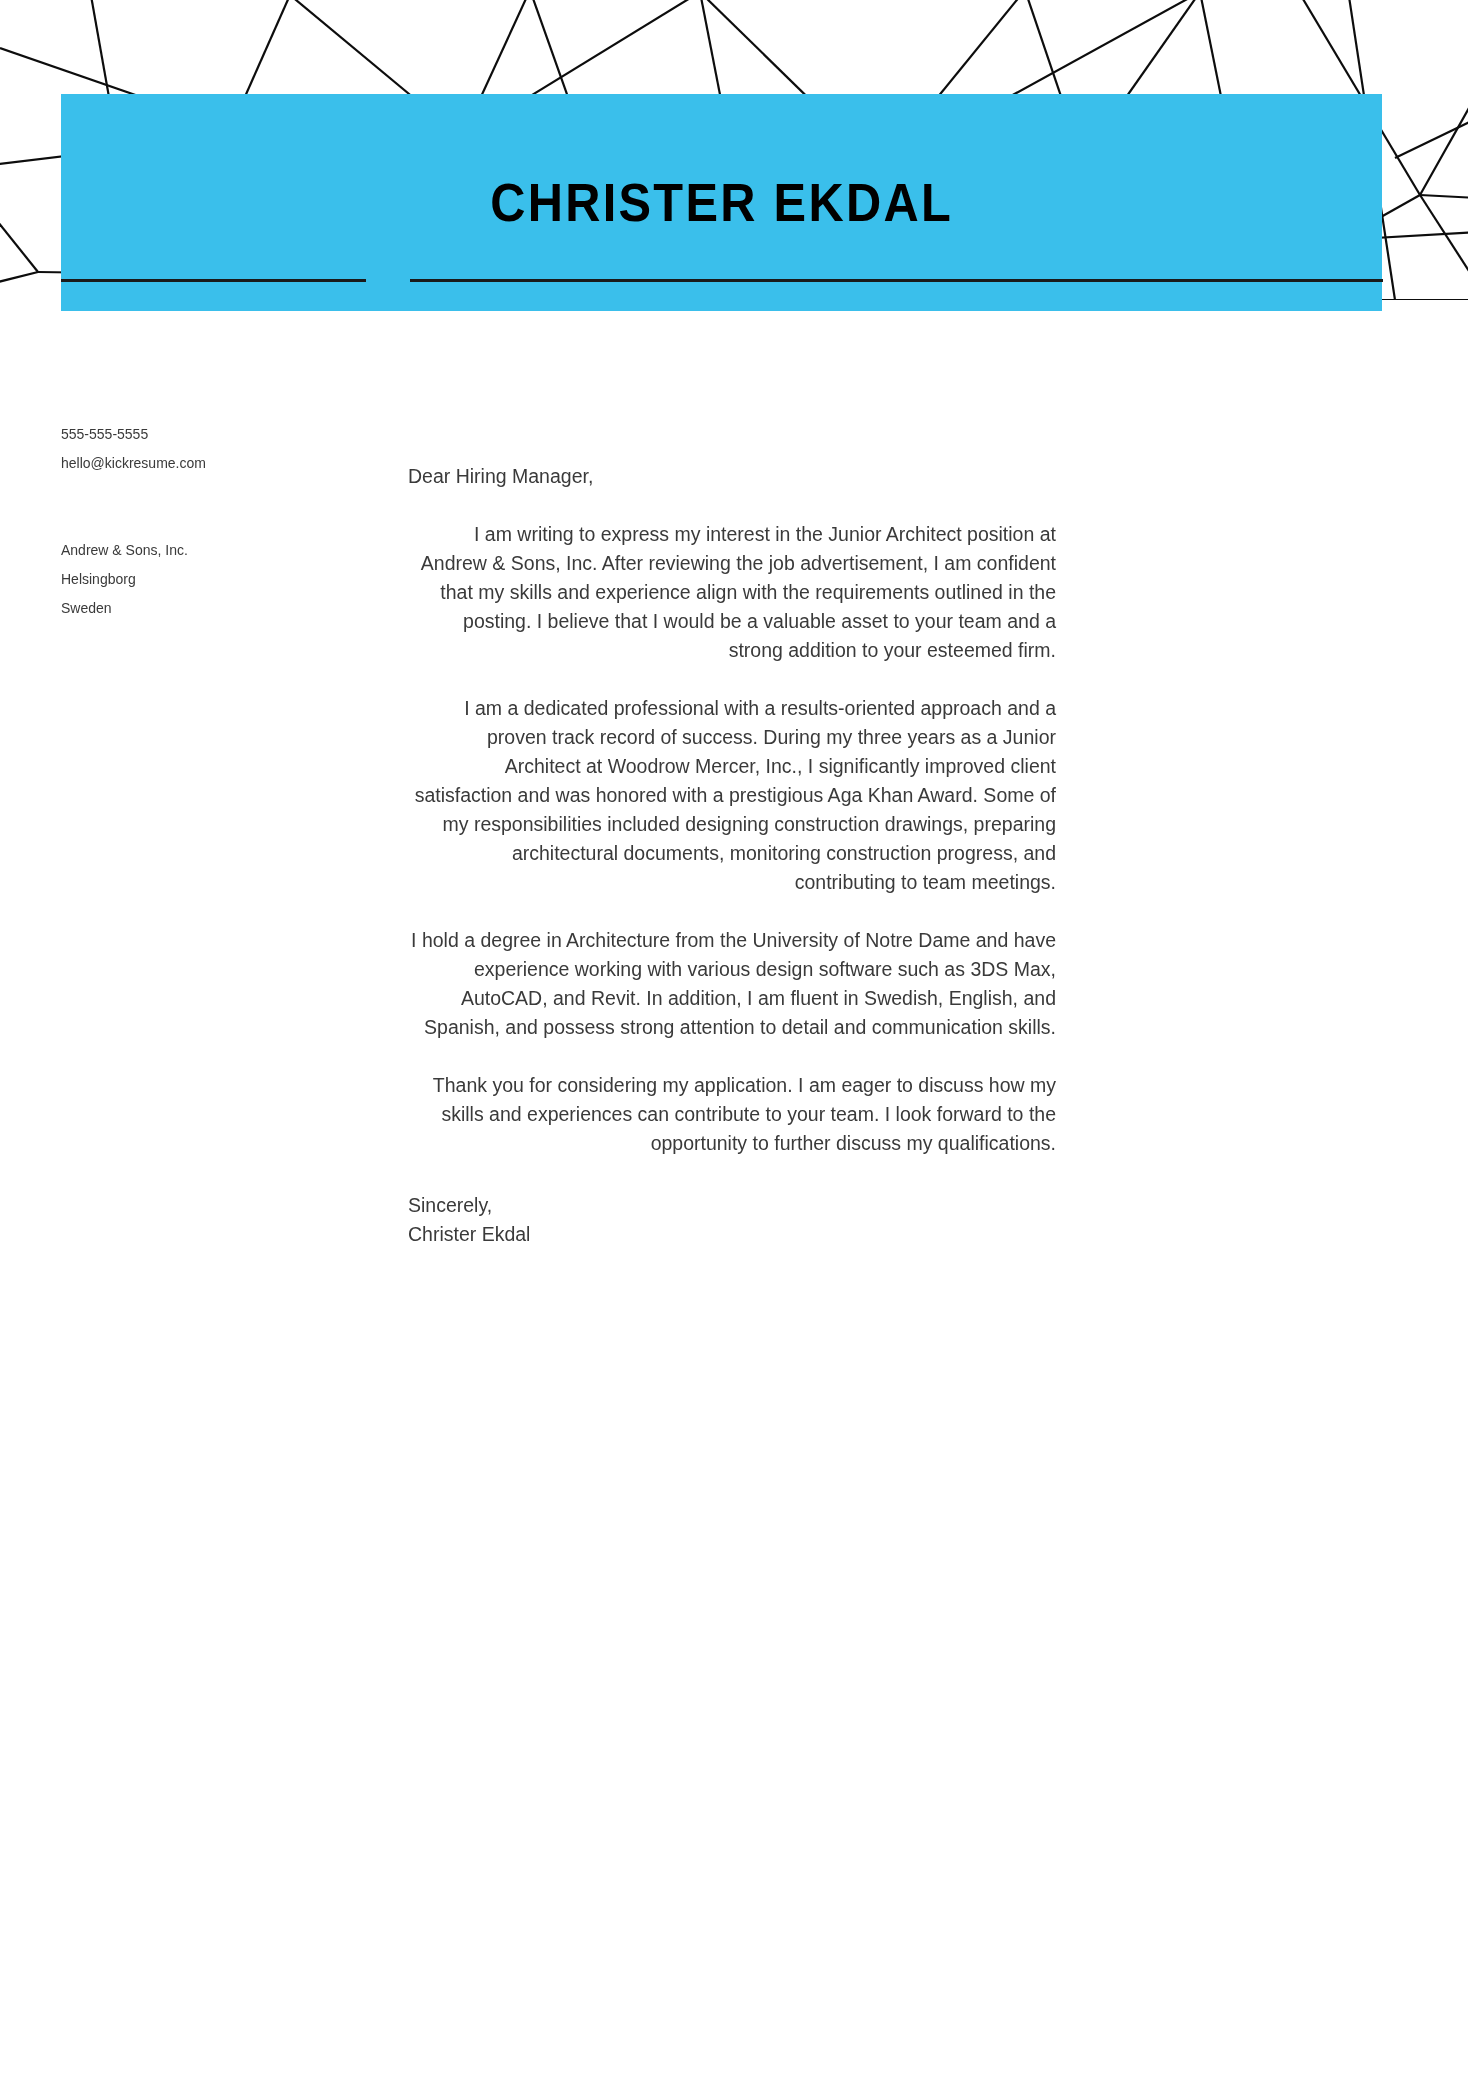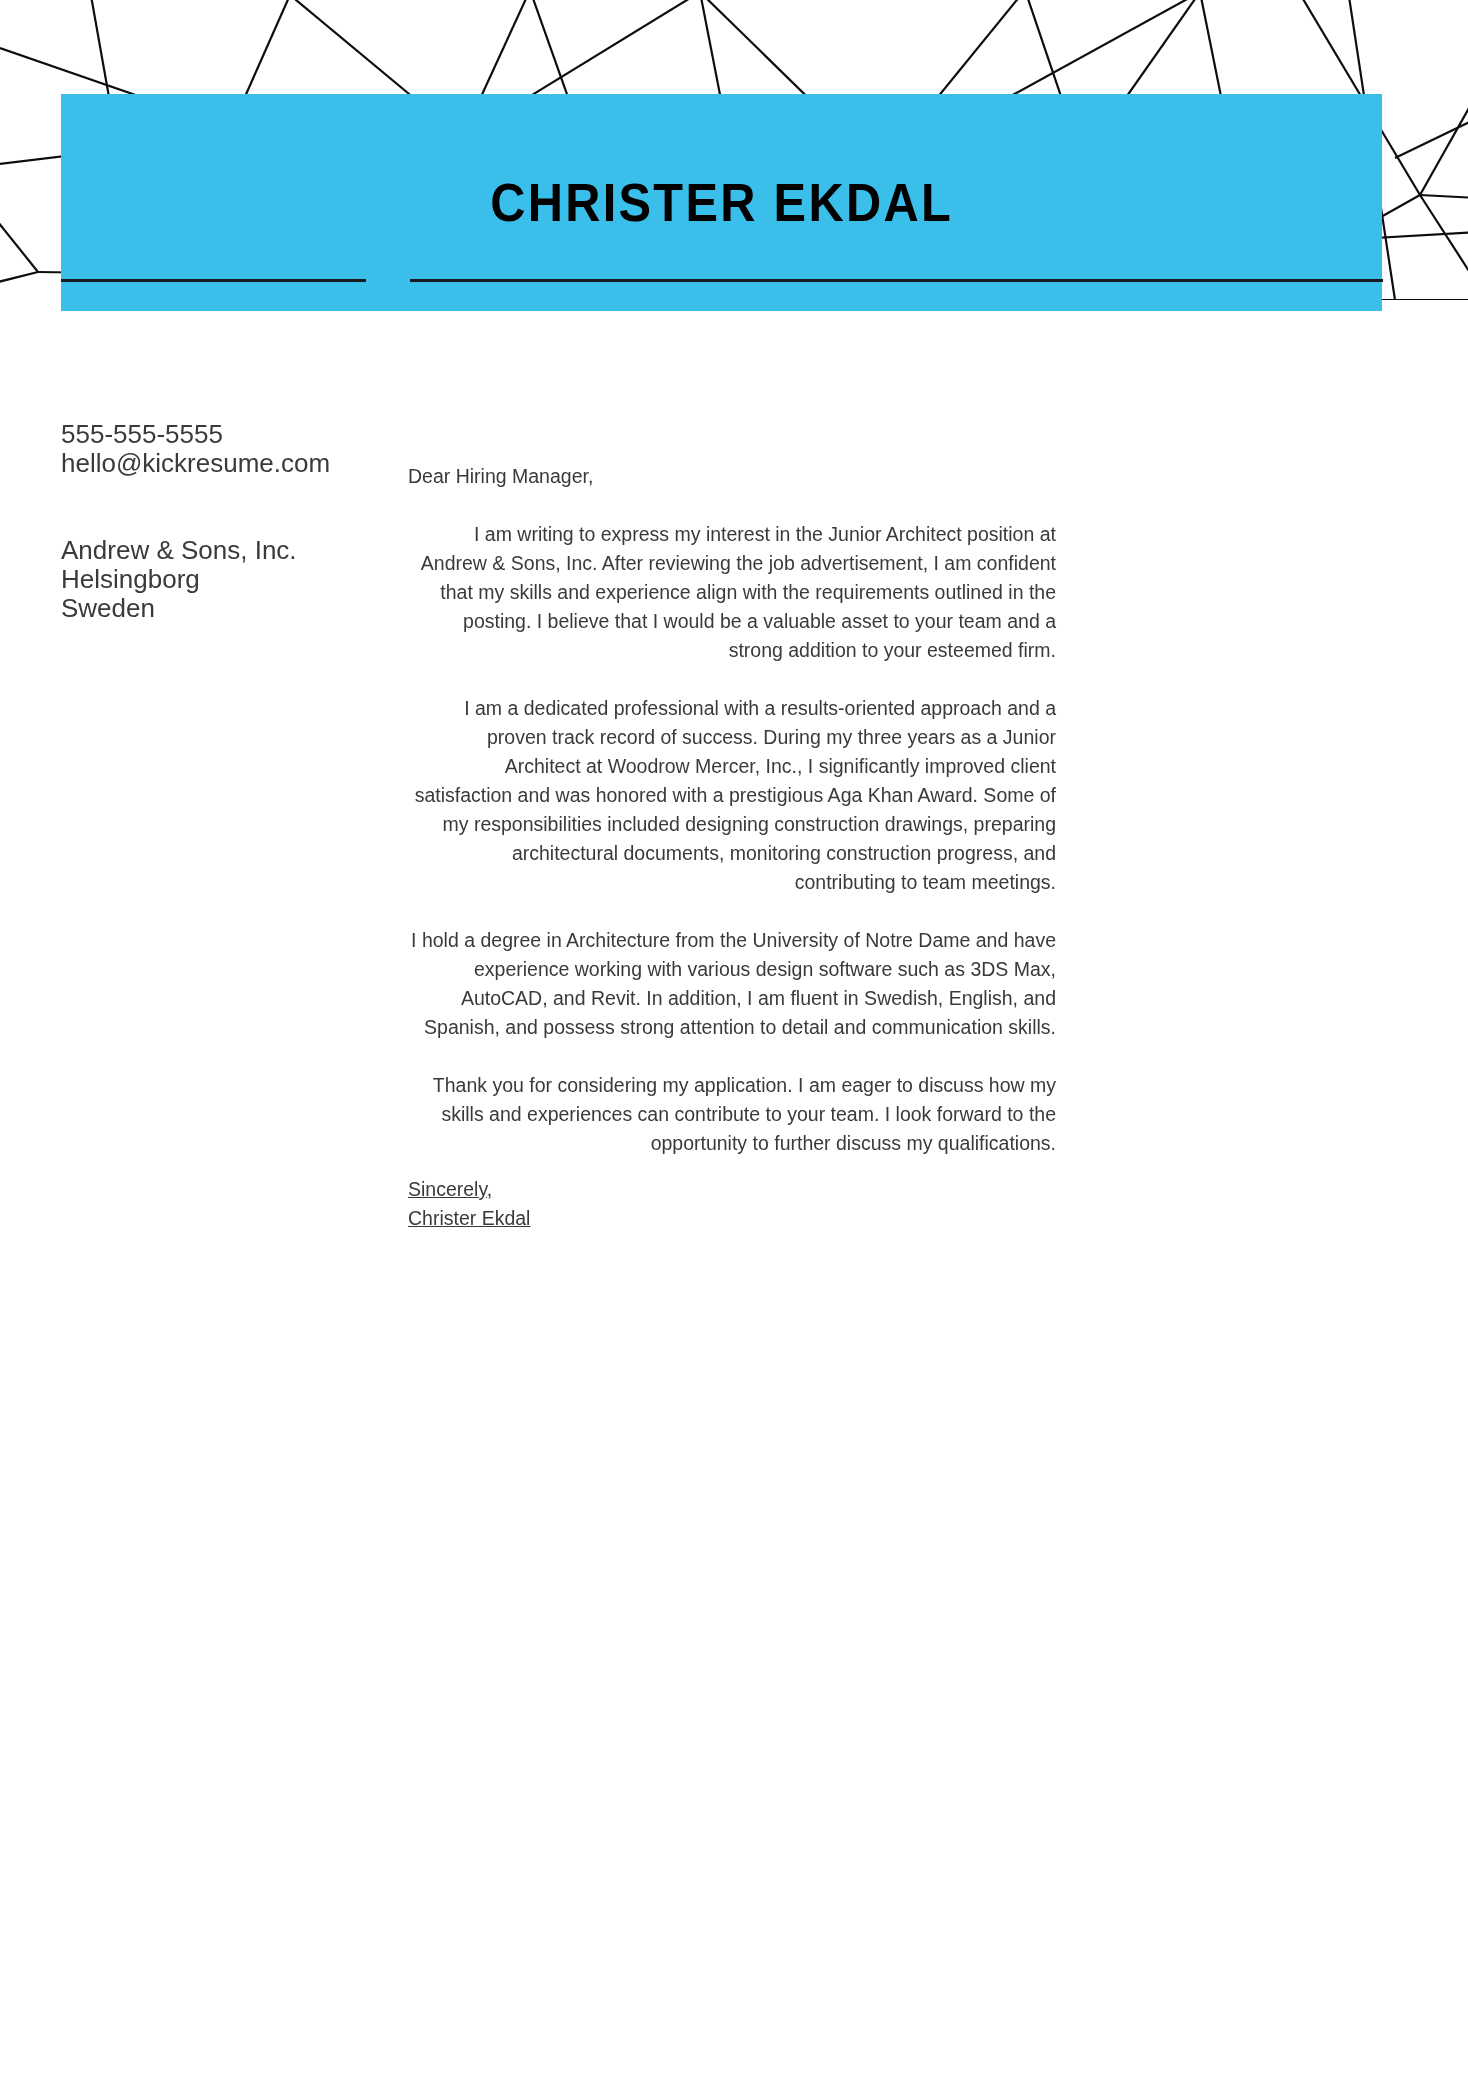--- a/index.html
+++ b/index.html
@@ -70,21 +70,21 @@
     z-index: 3;
   }
 
   
   #sidebar {
     position: absolute;
     left: 61px;
     top: 420px;
     width: 300px;
     z-index: 3;
-    font-size: 26px;
+    font-size: 14px;
     line-height: 29px;
     color: #3a3a3a;
   }
   #sidebar .block { margin: 0; }
   #sidebar .block.recipient { margin-top: 58px; }
   #sidebar .line { display: block; white-space: nowrap; }
 
   #letter {
     position: absolute;
     left: 408px;
@@ -108,22 +108,21 @@
     display: block;
     margin-top: 42px;
   }
   #letter .para {
     display: block;
     margin-top: 29px;
     text-align: right;
   }
   #letter .closing {
     display: block;
-    margin-top: 17px;
-    text-decoration: underline;
+    margin-top: 33px;
   }
   #letter .closing .line { display: block; }
 </style>
 </head>
 <body>
 
 <svg id="deco-pattern" viewBox="0 0 1468 300" preserveAspectRatio="none" xmlns="http://www.w3.org/2000/svg">
   <g stroke="#0d0d0d" stroke-width="2.2" fill="none">
     <path d="M -10 165 L 248 134"></path>
     <path d="M 248 134 L 0 48"></path>

